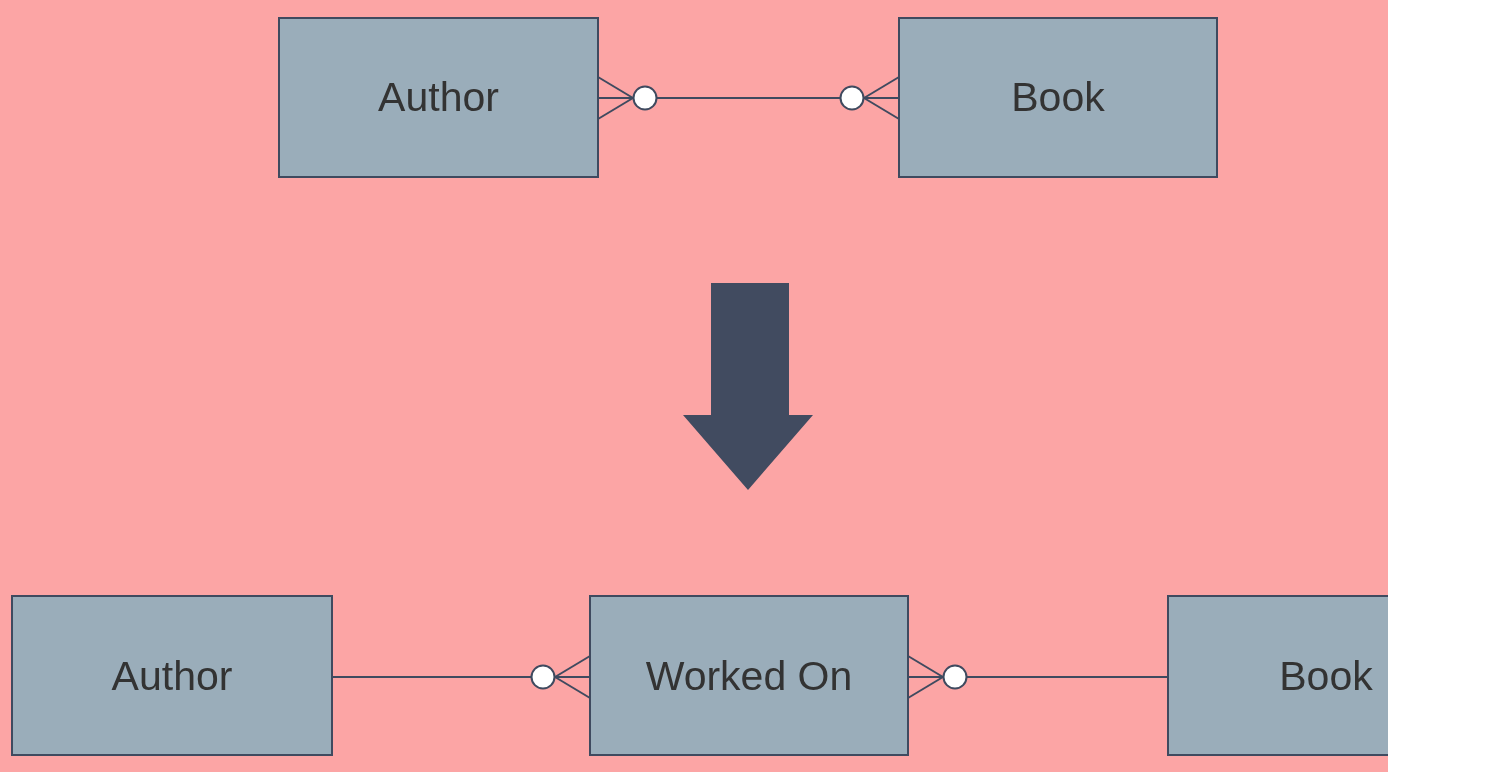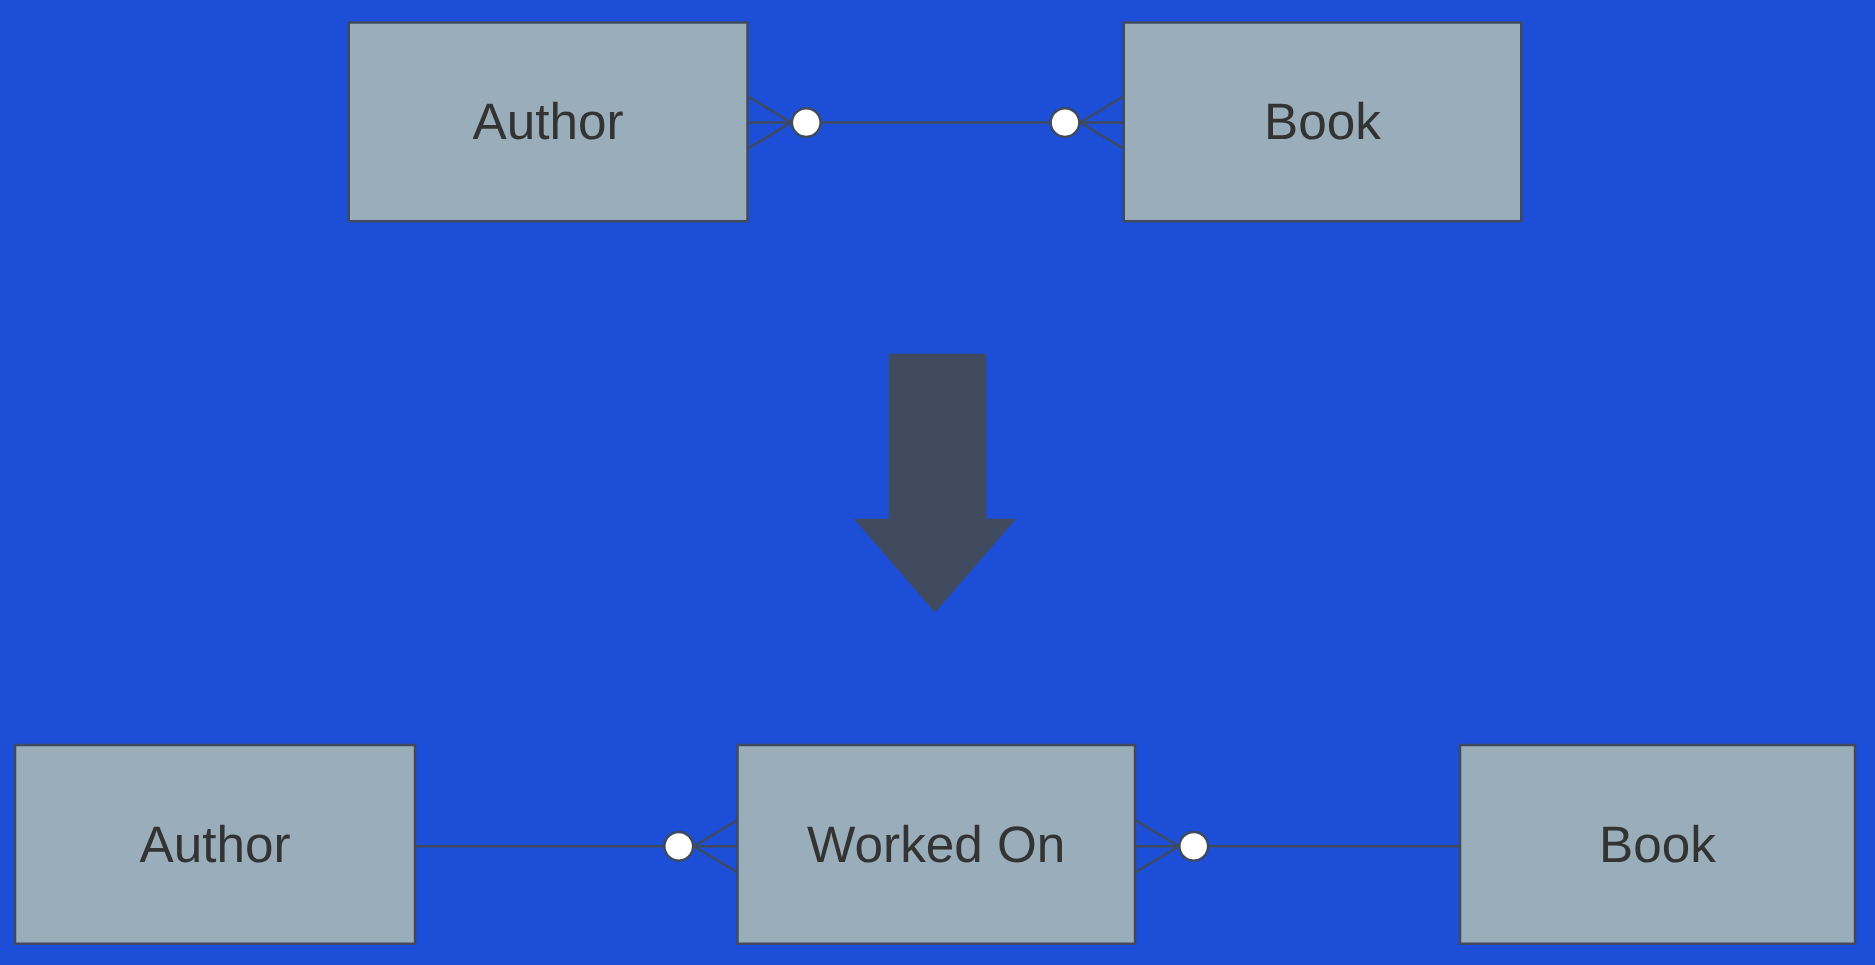--- a/index.html
+++ b/index.html
@@ -6,23 +6,23 @@
   html, body {
     margin: 0;
     padding: 0;
     background: #ffffff;
   }
   body {
     font-family: "Liberation Sans", sans-serif;
   }
   #canvas {
     position: relative;
-    width: 1500px;
+    width: 1388px;
     height: 772px;
-    background: #1d4ed8;
+    background: #fca5a5;
     overflow: hidden;
   }
   #diagram-svg {
     position: absolute;
     left: 0;
     top: 0;
     width: 1500px;
     height: 772px;
     display: block;
   }

